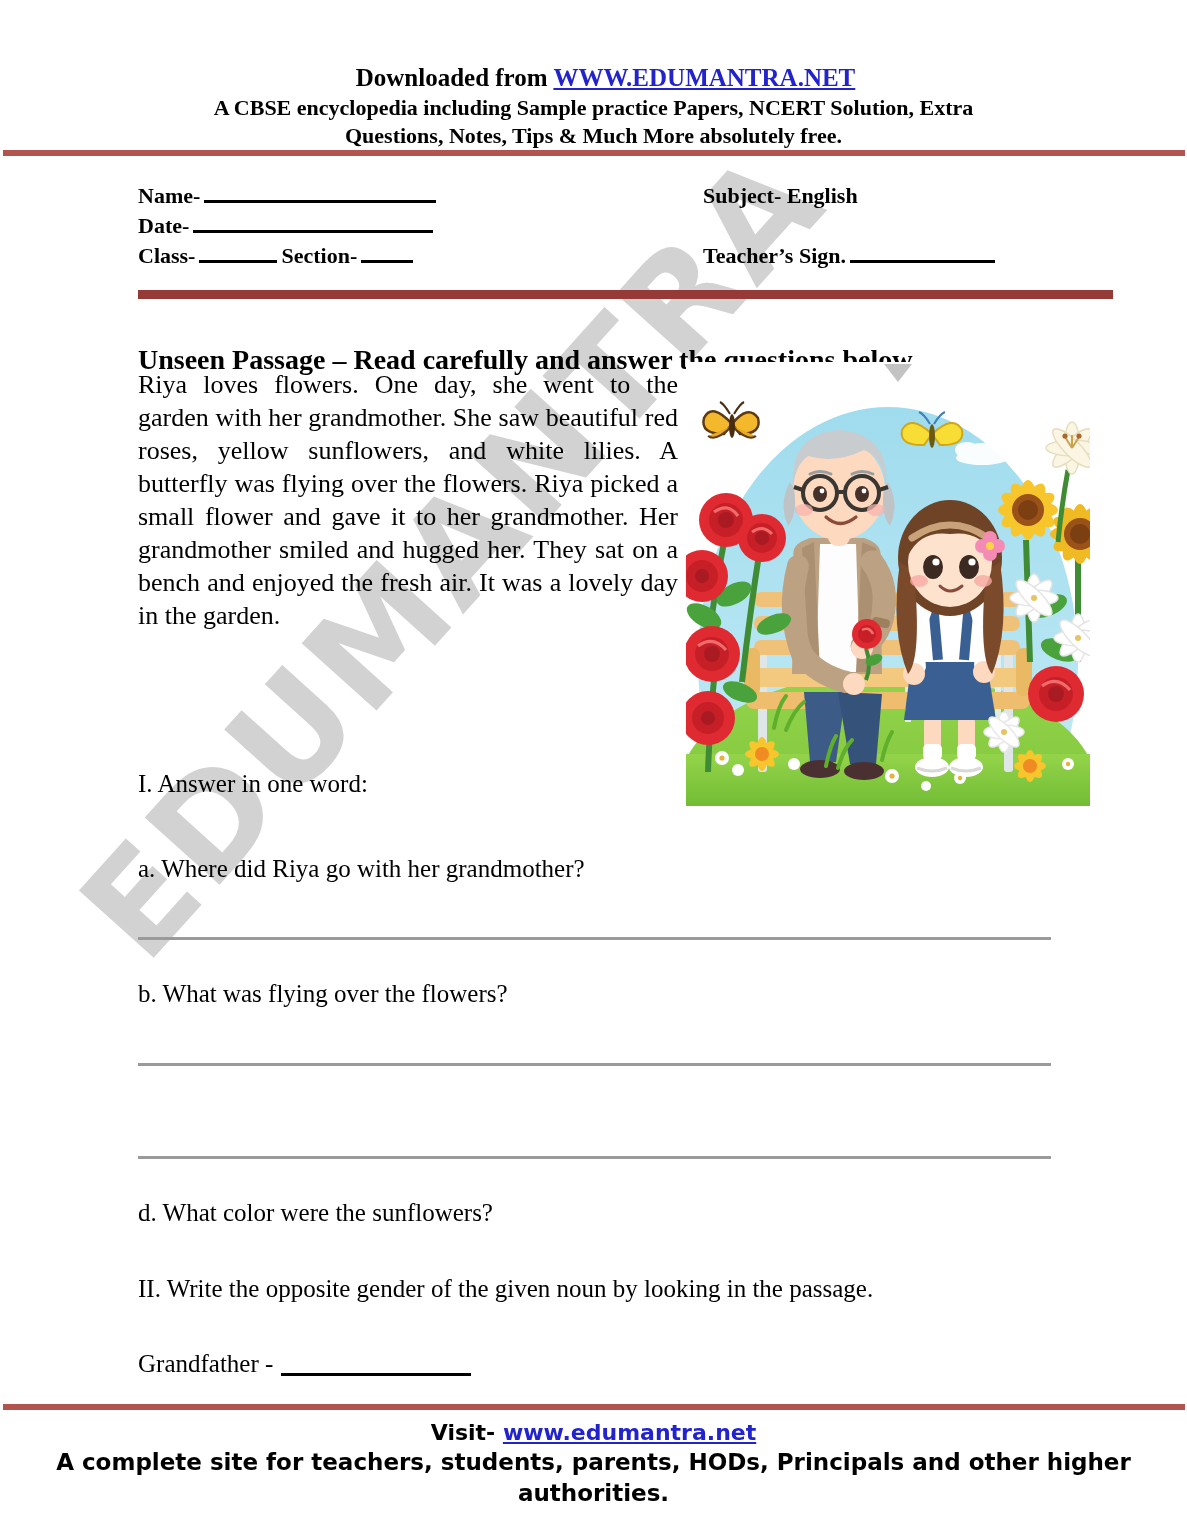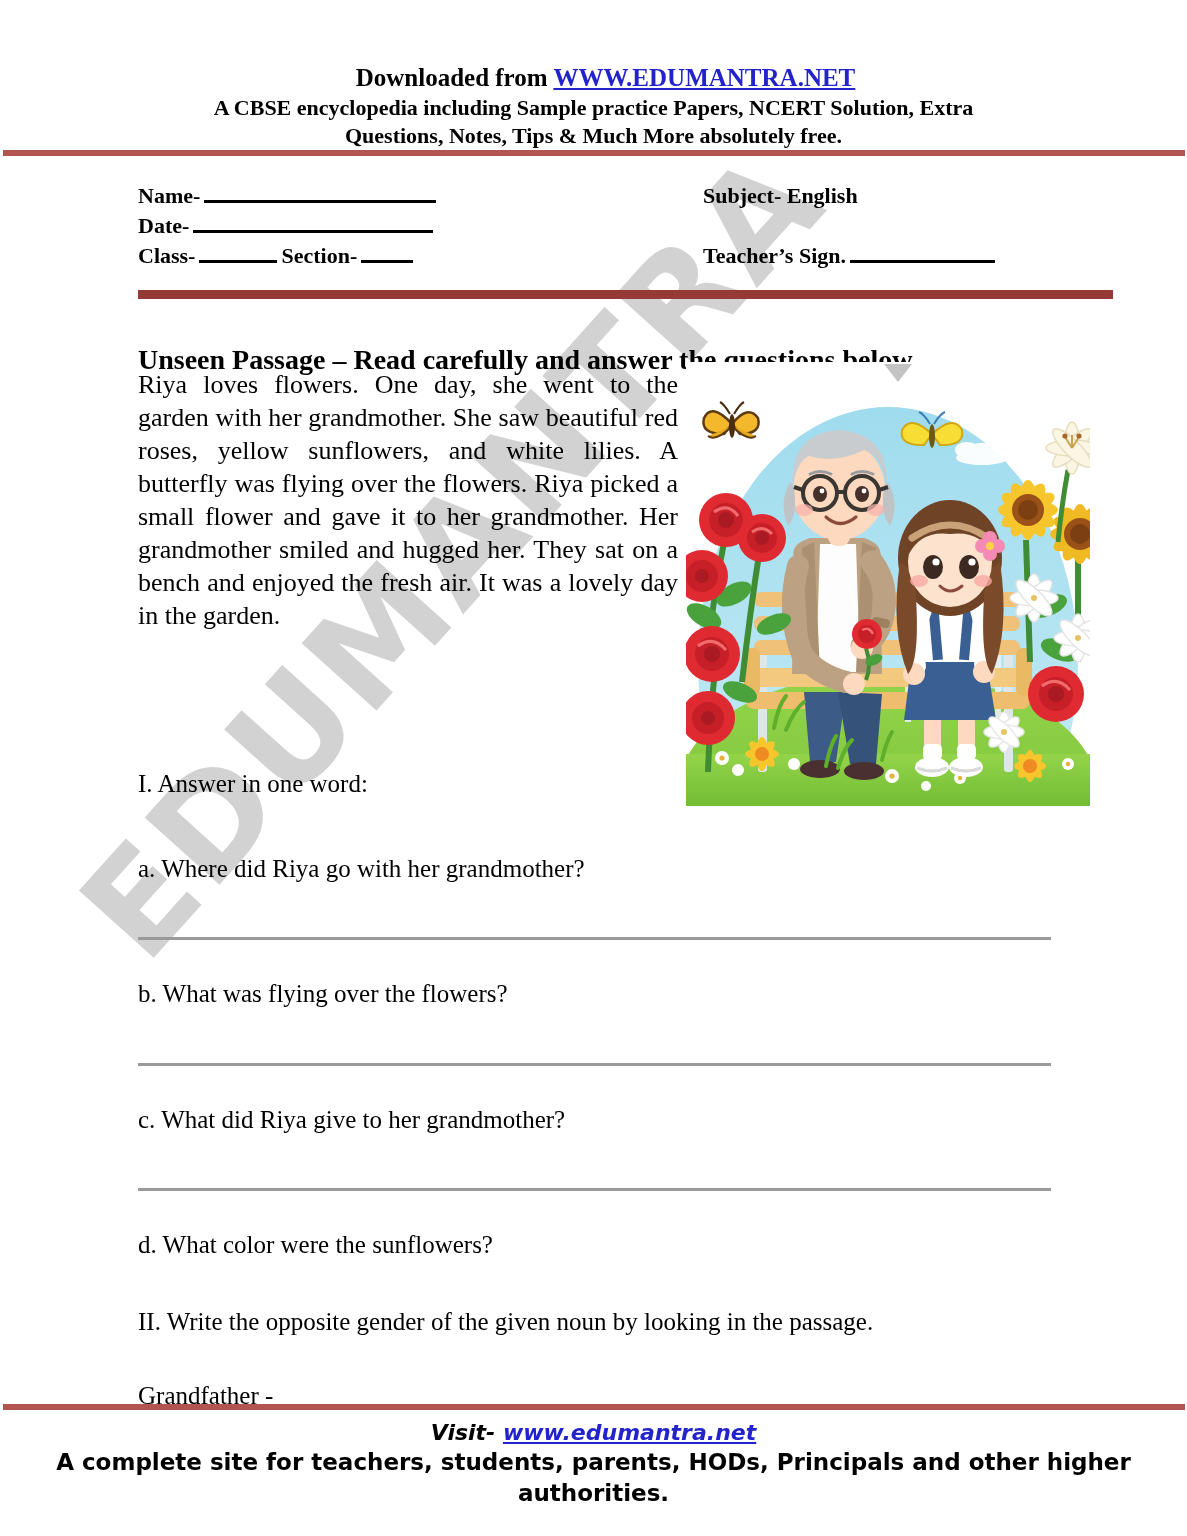--- a/index.html
+++ b/index.html
@@ -182,21 +182,21 @@
   #page-footer {
     position:absolute;
     left:0; top:1418px;
     width:1187px;
     text-align:center;
     z-index:3;
     font-family:"DejaVu Sans", sans-serif;
     font-weight:bold;
     line-height:1.34;
   }
-  #page-footer .ftr-visit { font-size:22px;font-style:italic; }
+  #page-footer .ftr-visit { font-size:22px; }
   #page-footer .ftr-link {
     color:#2323cc;
     text-decoration:underline;
     text-underline-offset:2px;
   }
   #page-footer .ftr-tag { font-size:23px; }
 </style>
 </head>
 <body>
 
@@ -621,21 +621,20 @@
   <div class="q-text">a. Where did Riya go with her grandmother?</div>
   <div class="sp-a"></div>
   <div class="answer-line"></div>
 
   <div class="sp-b"></div>
   <div class="q-text">b. What was flying over the flowers?</div>
   <div class="sp-a"></div>
   <div class="answer-line"></div>
 
   <div class="sp-b"></div>
-  <div class="q-text">c. What did Riya give to her grandmother?</div>
   <div class="sp-a"></div>
   <div class="answer-line"></div>
 
   <div class="sp-b"></div>
   <div class="q-text">d. What color were the sunflowers?</div>
 
   <div class="sp-c"></div>
   <div class="q-text">II. Write the opposite gender of the given noun by looking in the passage.</div>
 
   <div class="sp-c"></div>

